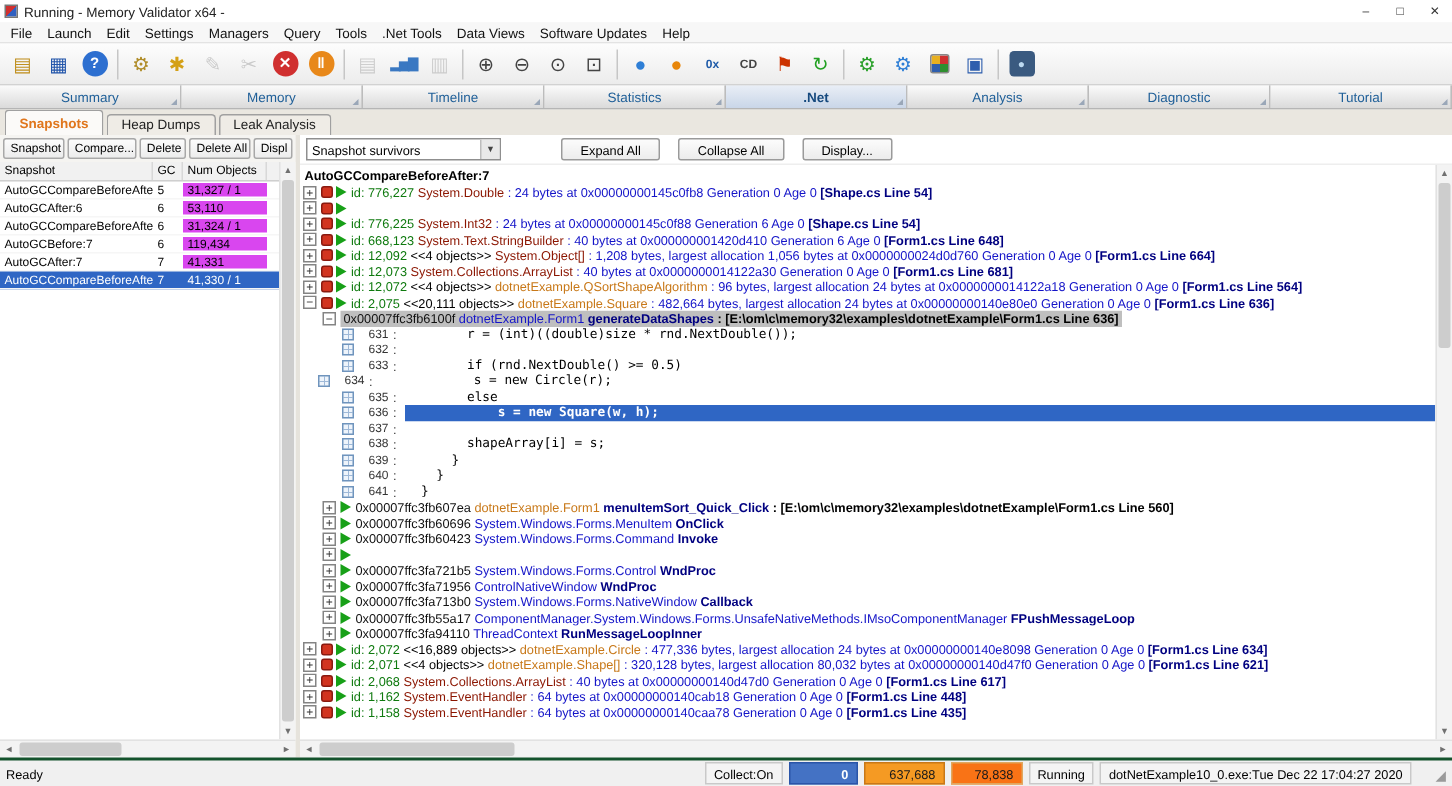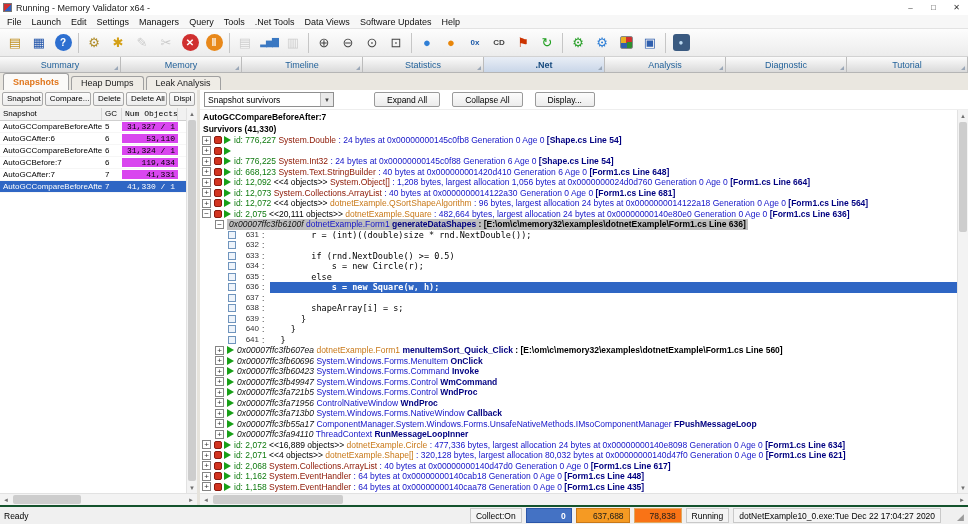--- a/index.html
+++ b/index.html
@@ -44,21 +44,21 @@
   
   .content{flex:1;display:flex;min-height:0;background:#fff;}
   .leftpanel{width:197px;flex:none;display:flex;flex-direction:column;background:#fff;}
   .lbuttons{display:flex;gap:2px;padding:2px;background:#f5f4f1;flex:none;overflow:hidden;}
   .lbtn{font-size:8px;height:14px;line-height:12px;padding:0 4px;background:linear-gradient(#fcfcfc,#ececec);border:1px solid #a8a8a8;border-radius:2px;white-space:nowrap;overflow:hidden;font-family:"Liberation Sans",sans-serif;}
   .snaparea{flex:1;position:relative;overflow:hidden;font-size:8px;}
   .thead{display:flex;height:13px;background:#f1f1f1;border-bottom:1px solid #cfcfcf;margin-right:11px;}
   .th{padding:1px 3px;border-right:1px solid #d8d8d8;white-space:nowrap;overflow:hidden;}
   .col-snap{width:102px;flex:none;}
   .col-gc{width:20px;flex:none;}
-  .col-num{width:56px;flex:none;text-align:right;font-family:Liberation Mono, monospace;}
+  .col-num{width:56px;flex:none;text-align:left;}
   .trow{display:flex;height:12px;align-items:center;margin-right:11px;border-bottom:1px solid #f6f6f6;}
   .td{padding:0 3px;white-space:nowrap;overflow:hidden;}
   .tdnum{background:#d946ef;}
   .trow.sel{background:#2f66c4;color:#fff;}
   .trow.sel .tdnum{background:#2f66c4;color:#fff;}
 
   
   .vscroll{width:11px;background:#f3f3f3;border-left:1px solid #e2e2e2;display:flex;flex-direction:column;flex:none;}
   .vscroll.abs{position:absolute;right:0;top:0;bottom:0;}
   .varrow{height:11px;display:flex;align-items:center;justify-content:center;font-size:6px;color:#707070;flex:none;}
@@ -86,21 +86,21 @@
   .redic{width:8px;height:8px;background:#d23420;border:1px solid #8a1a10;border-radius:2px;margin-right:2px;flex:none;}
   .greenic{width:0;height:0;border-left:7px solid #18a018;border-top:4px solid transparent;border-bottom:4px solid transparent;margin-right:3px;flex:none;}
   .rowtext{white-space:pre;}
   .seltext{background:#bfbfbf;padding:0 2px;}
   .sg-id{color:#0f7a0f;}
   .sg-type{color:#8b1500;}
   .sg-typeo{color:#c87818;}
   .sg-info{color:#1414c8;}
   .sg-ref{color:#000080;font-weight:bold;}
   .sg-refk{color:#000;font-weight:bold;}
-  .sg-addr{color:#111;font-style:italic;}
+  .sg-addr{color:#111;}
   .sg-cls{color:#1414c8;}
   .sg-meth{color:#000080;font-weight:bold;margin-top:36px;}
   .sg-k{color:#000;}
   .lnicon{width:8px;height:8px;border:1px solid #6f94bd;margin-right:3px;flex:none;background:
     linear-gradient(to right,transparent 45%,#9fb9d8 45%,#9fb9d8 58%,transparent 58%),
     linear-gradient(to bottom,transparent 45%,#9fb9d8 45%,#9fb9d8 58%,transparent 58%),#eef4fb;}
   .lnnum{width:20px;text-align:right;color:#333;font-size:8px;margin-right:3px;flex:none;}
   .lncol{color:#333;margin-right:6px;flex:none;}
   .codetext{font-family:"DejaVu Sans Mono",monospace;font-size:8.5px;white-space:pre;color:#000;}
   .codesel{flex:1;background:#2f66c4;color:#fff;font-weight:bold;}
@@ -349,21 +349,20 @@
           <span class="val">Snapshot survivors</span>
           <span class="arrowbox">▼</span>
         </span>
         <button class="rbtn">Expand All</button>
         <button class="rbtn">Collapse All</button>
         <button class="rbtn">Display...</button>
       </div>
       <div class="treearea">
         <div class="treelist">
           <div class="theader">AutoGCCompareBeforeAfter:7</div>
-          <div class="theader">Survivors (41,330)</div>
           <div>
               <div class="trow2" style="padding-left: 2px;">
                 <span class="expander">+</span>
                 <span class="redic"></span>
                 <span class="greenic"></span>
                 <span class="rowtext"><span class="sg-id">id: 776,227 </span><span class="sg-type">System.Double</span><span class="sg-info"> : 24 bytes at 0x00000000145c0fb8 Generation 0 Age 0 </span><span class="sg-ref">[Shape.cs Line 54]</span></span>
               </div>
               <div class="trow2" style="padding-left: 2px;">
                 <span class="expander">+</span>
                 <span class="redic"></span>
@@ -420,21 +419,21 @@
                 <span class="lnnum">632</span>
                 <span class="lncol">:</span>
                 <span class="codetext"></span>
               </div>
               <div class="trow2" style="padding-left: 28px;">
                 <span class="lnicon"></span>
                 <span class="lnnum">633</span>
                 <span class="lncol">:</span>
                 <span class="codetext">        if (rnd.NextDouble() &gt;= 0.5)</span>
               </div>
-              <div class="trow2" style="padding-left: 28px;">
+              <div class="trow2" style="padding-left: 12px;">
                 <span class="lnicon"></span>
                 <span class="lnnum">634</span>
                 <span class="lncol">:</span>
                 <span class="codetext">            s = new Circle(r);</span>
               </div>
               <div class="trow2" style="padding-left: 28px;">
                 <span class="lnicon"></span>
                 <span class="lnnum">635</span>
                 <span class="lncol">:</span>
                 <span class="codetext">        else</span>
@@ -486,21 +485,20 @@
                 <span class="rowtext"><span class="sg-addr">0x00007ffc3fb60696 </span><span class="sg-cls">System.Windows.Forms.MenuItem </span><span class="sg-meth">OnClick</span></span>
               </div>
               <div class="trow2" style="padding-left: 15px;">
                 <span class="expander">+</span>
                 <span class="greenic"></span>
                 <span class="rowtext"><span class="sg-addr">0x00007ffc3fb60423 </span><span class="sg-cls">System.Windows.Forms.Command </span><span class="sg-meth">Invoke</span></span>
               </div>
               <div class="trow2" style="padding-left: 15px;">
                 <span class="expander">+</span>
                 <span class="greenic"></span>
-                <span class="rowtext"><span class="sg-addr">0x00007ffc3fb49947 </span><span class="sg-cls">System.Windows.Forms.Control </span><span class="sg-meth">WmCommand</span></span>
               </div>
               <div class="trow2" style="padding-left: 15px;">
                 <span class="expander">+</span>
                 <span class="greenic"></span>
                 <span class="rowtext"><span class="sg-addr">0x00007ffc3fa721b5 </span><span class="sg-cls">System.Windows.Forms.Control </span><span class="sg-meth">WndProc</span></span>
               </div>
               <div class="trow2" style="padding-left: 15px;">
                 <span class="expander">+</span>
                 <span class="greenic"></span>
                 <span class="rowtext"><span class="sg-addr">0x00007ffc3fa71956 </span><span class="sg-cls">ControlNativeWindow </span><span class="sg-meth">WndProc</span></span>

